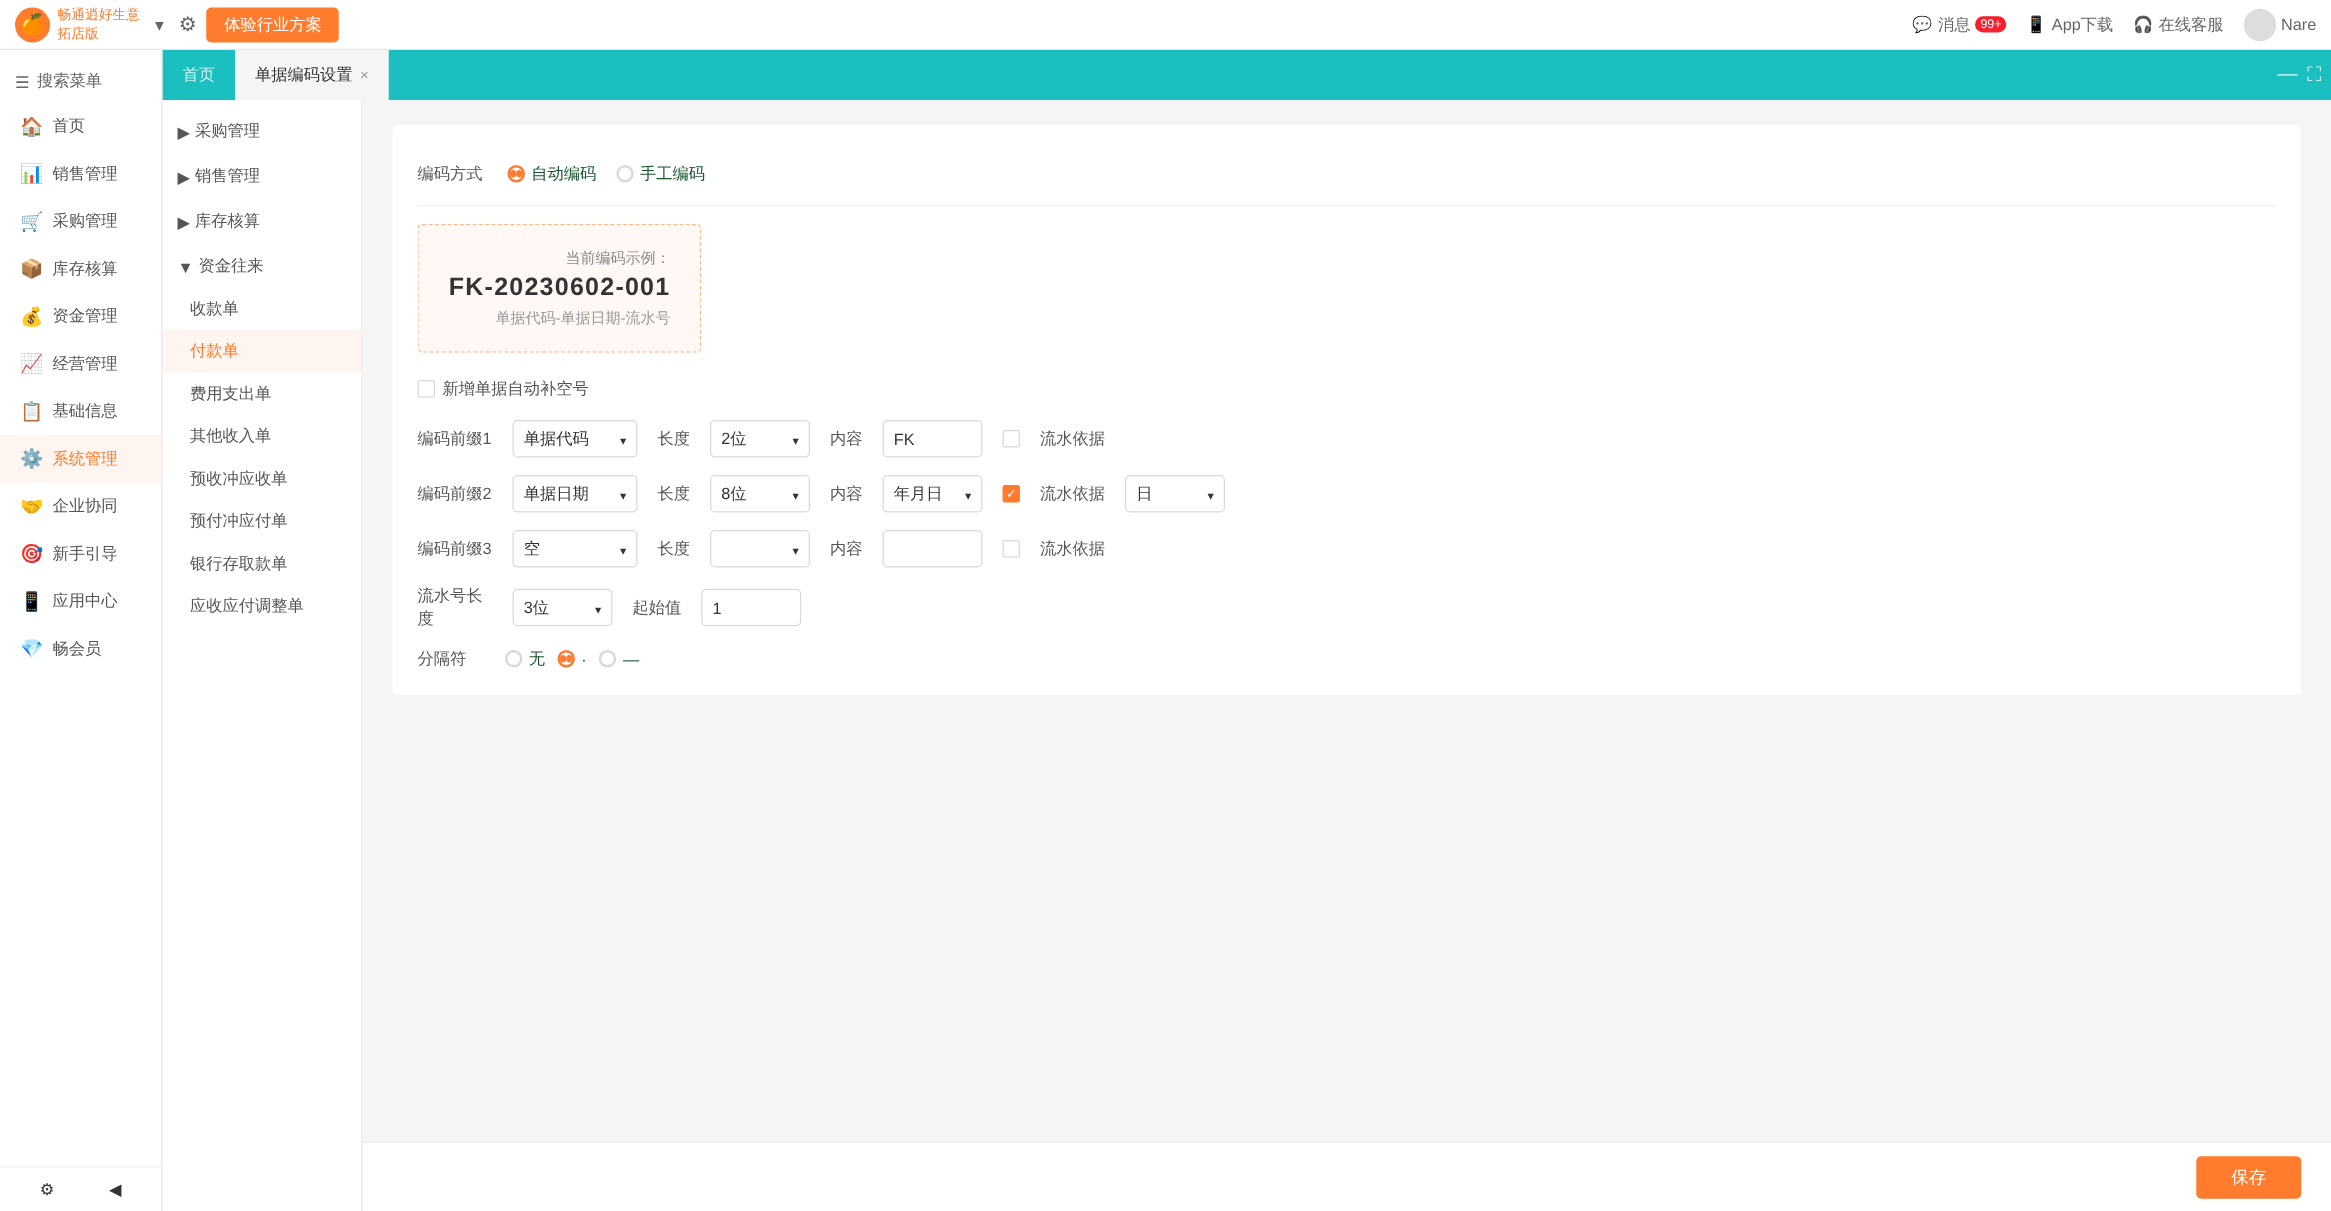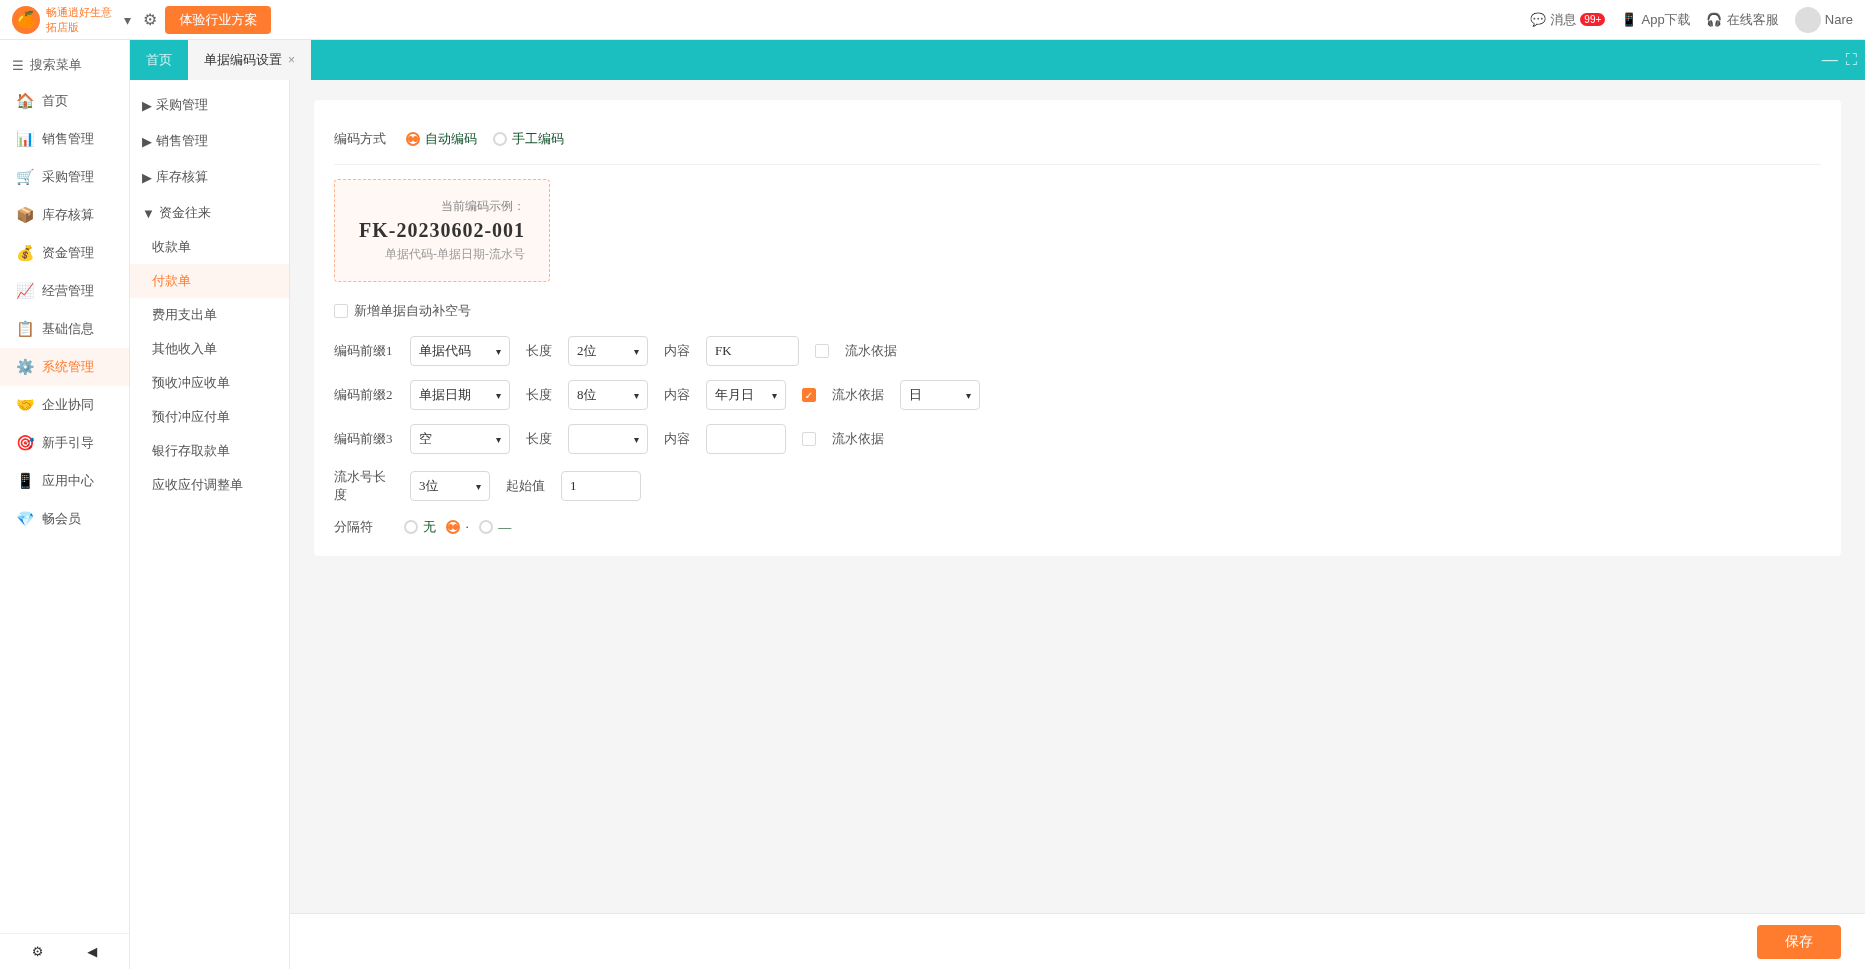--- a/index.html
+++ b/index.html
@@ -115,21 +115,21 @@
     
     .main-content {
       flex: 1;
       padding: 20px 24px;
       overflow-y: auto;
       background: #f5f5f5;
     }
     .page-title { font-size: 16px; font-weight: 600; color: #333; margin-bottom: 16px; }
 
     
-    .card { background: #fff; border-radius: 4px; padding: 20px; font-family: Liberation Serif, serif; }
+    .card { background: #fff; border-radius: 4px; padding: 20px; }
 
     
     .encoding-method-row {
       display: flex;
       align-items: center;
       gap: 20px;
       padding: 10px 0 16px;
       border-bottom: 1px solid #f0f0f0;
       margin-bottom: 14px;
     }
@@ -420,21 +420,21 @@
               <div class="form-select" style="width:100px;">
                 <span>单据代码</span>
                 <span class="chevron-down"></span>
               </div>
               <span class="small-label">长度</span>
               <div class="form-select" style="width:80px;">
                 <span>2位</span>
                 <span class="chevron-down"></span>
               </div>
               <span class="small-label">内容</span>
-              <div class="form-input form-input-active" style="width:93px;">
+              <div class="form-input form-input-active" style="width:80px;">
                 <span>FK</span>
               </div>
               <div class="checkbox-inline"></div>
               <span class="small-label">流水依据</span>
             </div>
 
             
             <div class="form-row">
               <span class="form-label">编码前缀2</span>
               <div class="form-select" style="width:100px;">

